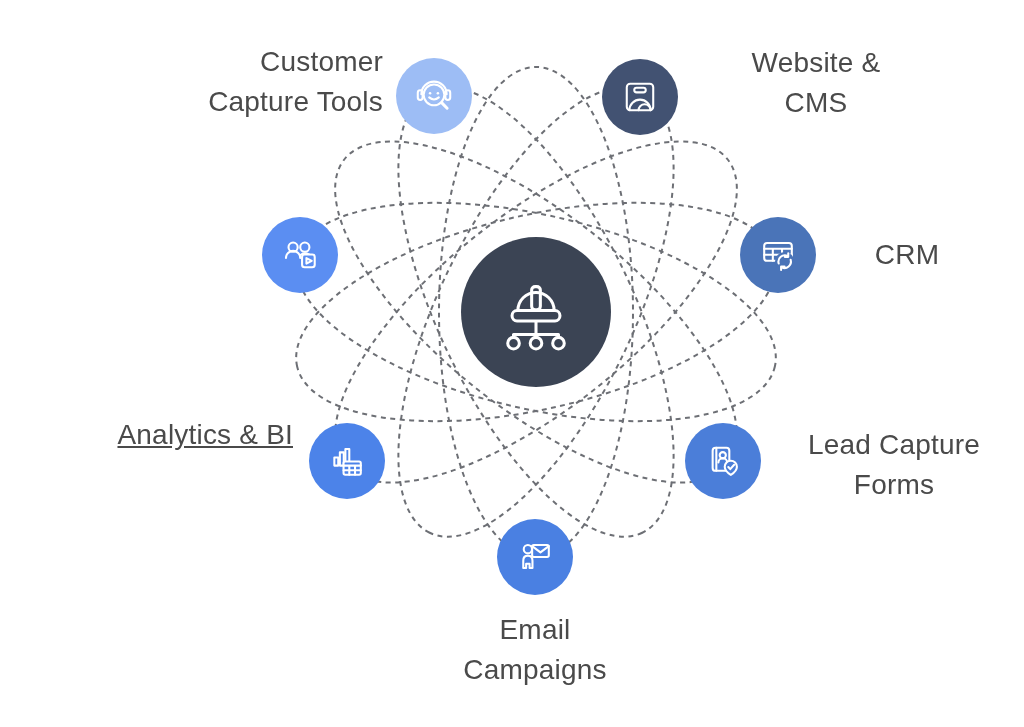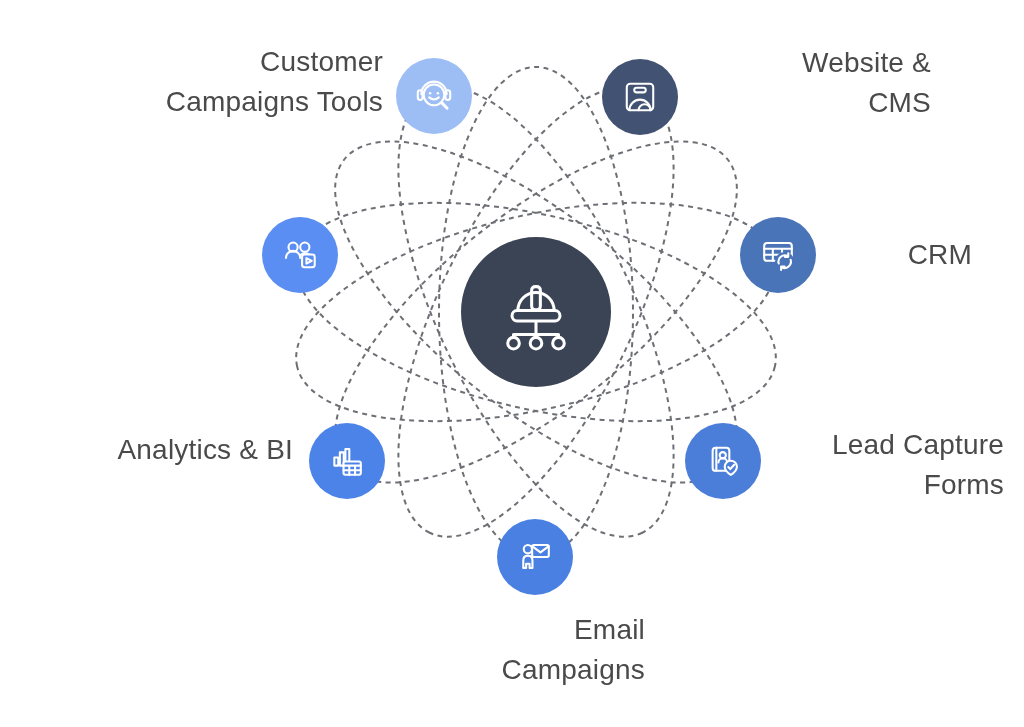--- a/index.html
+++ b/index.html
@@ -13,21 +13,21 @@
   .stage svg{position:absolute;inset:0;}
   .node-label{
     position:absolute;
     font-size:28px;
     line-height:40px;
     color:#4a4a4a;
     white-space:pre-line;
     letter-spacing:0.2px;
   }
   .align-right{text-align:right;}
-  .align-left{text-align:right;}
+  .align-left{text-align:center;}
   .align-center{text-align:center;}
 </style>
 </head>
 <body>
 
 <div class="stage">
 
   <svg width="1024" height="727" viewBox="0 0 1024 727">
 
     <g fill="none" stroke-width="2" stroke-dasharray="5 4.5" opacity="0.88">
@@ -114,23 +114,23 @@
       <circle cx="24.2" cy="13.2" r="4"></circle>
       <path d="M20.4 20 a 6.2 6.2 0 0 1 9.8 2.6"></path>
       <circle cx="14" cy="13.2" r="4"></circle>
       <path d="M7.8 22.6 a 6.2 6.2 0 0 1 12.4 0"></path>
       <rect x="21.8" y="19.6" width="11" height="11" rx="2.2" fill="#5b8ef2"></rect>
       <path d="M25.6 22.7 L30.2 25.1 L25.6 27.5 Z"></path>
     </g>
   </svg>
 
   <div class="node-label align-right" style="left:93px;  top:42px;  width:290px;">Customer
-Campaigns Tools</div>
+Capture Tools</div>
   <div class="node-label align-left" style="left:701px; top:43px;  width:230px;">Website &amp;
 CMS</div>
   <div class="node-label align-left" style="left:784px; top:425px; width:220px;">Lead Capture
 Forms</div>
   <div class="node-label align-left" style="left:842px; top:235px; width:130px;">CRM</div>
-  <div class="node-label align-center" style="left:425px; top:610px; width:220px;text-align:right;">Email
+  <div class="node-label align-center" style="left:425px; top:610px; width:220px;">Email
 Campaigns</div>
-  <div class="node-label align-right" style="left:53px;  top:430px; width:240px;">Analytics &amp; BI</div>
+  <div class="node-label align-right" style="left:53px;  top:415px; width:240px;text-decoration:underline;">Analytics &amp; BI</div>
 
 </div>
 
 </body></html>

